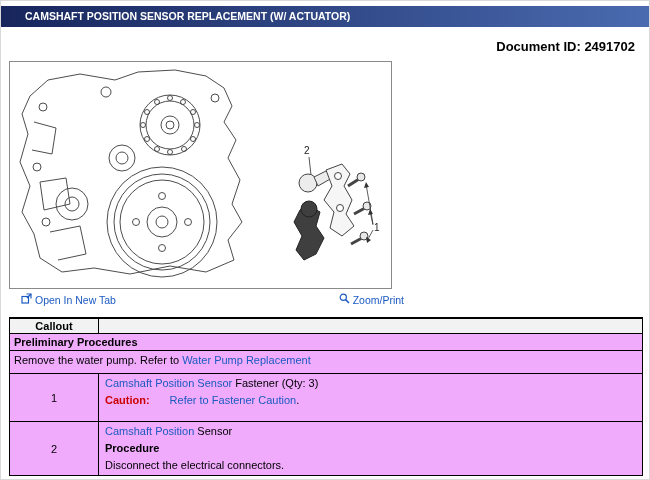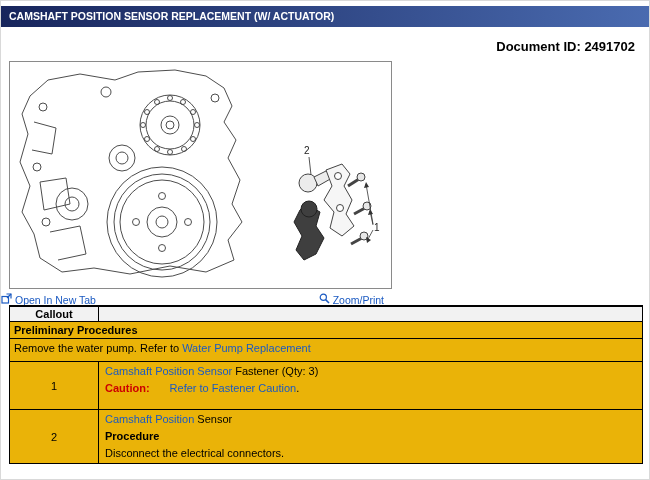--- a/index.html
+++ b/index.html
@@ -1,27 +1,27 @@
 <!DOCTYPE html>
 <html style="--header_from: #17255c; --header_to: #4a6bb0; --link: #1b5ac2; --caution: #cc0000;"><head>
 <meta charset="utf-8">
 <style>
   html,body{margin:0;padding:0;background:#fff;}
   .page{position:relative;width:648px;height:478px;border:1px solid #d9d9d9;background:#fff;
         font-family:"Liberation Sans",sans-serif;color:#000;overflow:hidden;}
   .titlebar{margin-top:5px;height:21px;line-height:21px;color:#fff;font-weight:bold;font-size:10.5px;
-        padding-left:8px;background:linear-gradient(to right,var(--header_from),var(--header_to));}
+        padding-left:24px;background:linear-gradient(to right,var(--header_from),var(--header_to));}
   .docid{position:absolute;top:38px;right:14px;font-size:13px;font-weight:bold;}
   .figure{position:absolute;top:60px;left:8px;width:381px;height:226px;border:1px solid #8a8a8a;background:#fff;}
-  .figlinks{position:absolute;top:292px;left:0;width:383px;display:flex;justify-content:space-between;
+  .figlinks{position:absolute;top:292px;left:20px;width:383px;display:flex;justify-content:space-between;
         font-size:10.5px;align-items:center;}
   .figlink{color:var(--link);display:inline-flex;align-items:center;gap:3px;cursor:pointer;text-decoration:none;}
   a.link{color:var(--link);text-decoration:none;cursor:pointer;}
-  .tbl{position:absolute;top:304px;left:8px;width:632px;border:1px solid #000;border-top:2px solid #000;
-        font-size:11px;background:#eab308;}
+  .tbl{position:absolute;top:316px;left:8px;width:632px;border:1px solid #000;border-top:2px solid #000;
+        font-size:11px;background:#f0abfc;}
   .trow{display:flex;}
   .trow + .trow{border-top:1px solid #000;}
   .hrow{background:#f2f2f2;font-weight:bold;}
   .hrow .ccell,.hrow .ncell{padding:1px 0;text-align:center;justify-content:center;}
   .ccell{width:88px;border-right:1px solid #000;display:flex;align-items:center;justify-content:center;flex:none;}
   .ncell{flex:1;padding:3px 6px;}
   .fullcell{flex:1;padding:2px 4px;}
   .bold{font-weight:bold;}
   .waterrow .fullcell{padding:3px 4px 7px 4px;}
   .ncell p{margin:0 0 4px 0;line-height:13px;}

